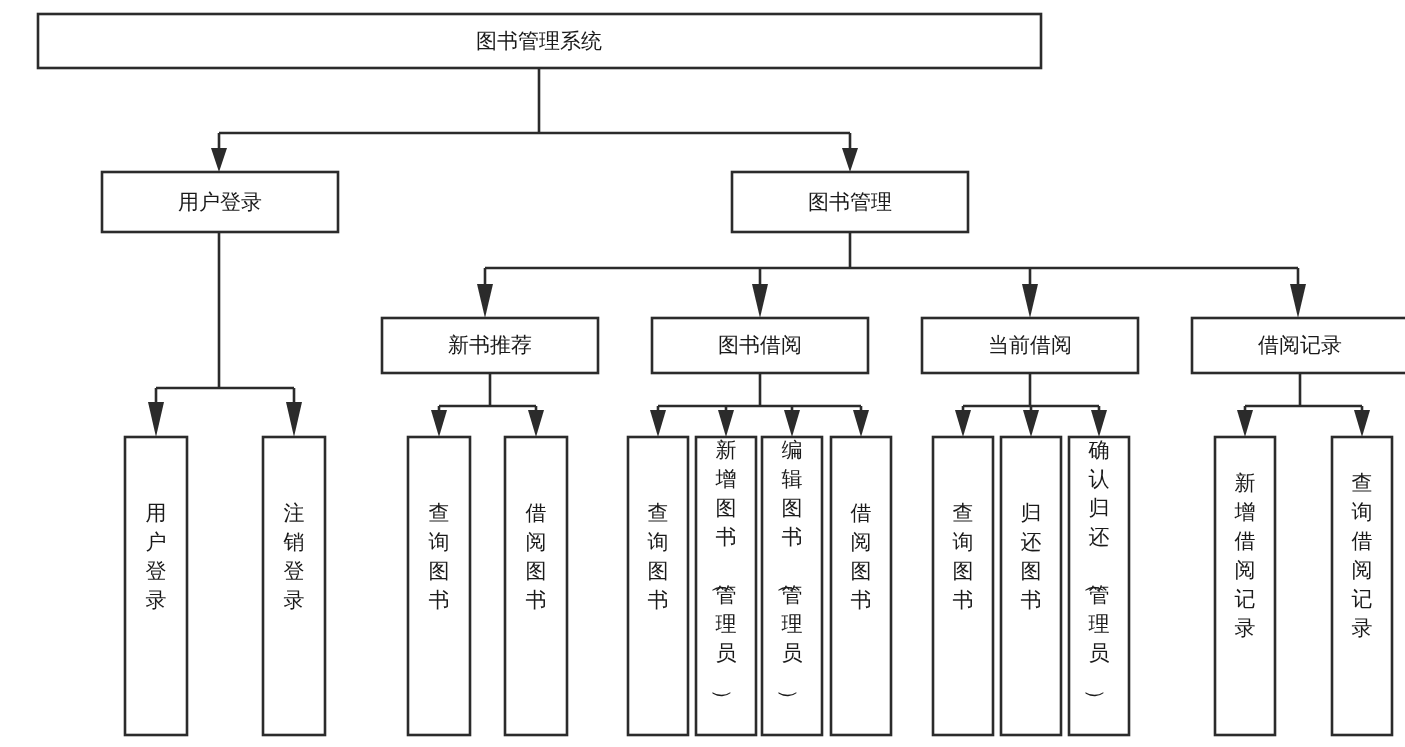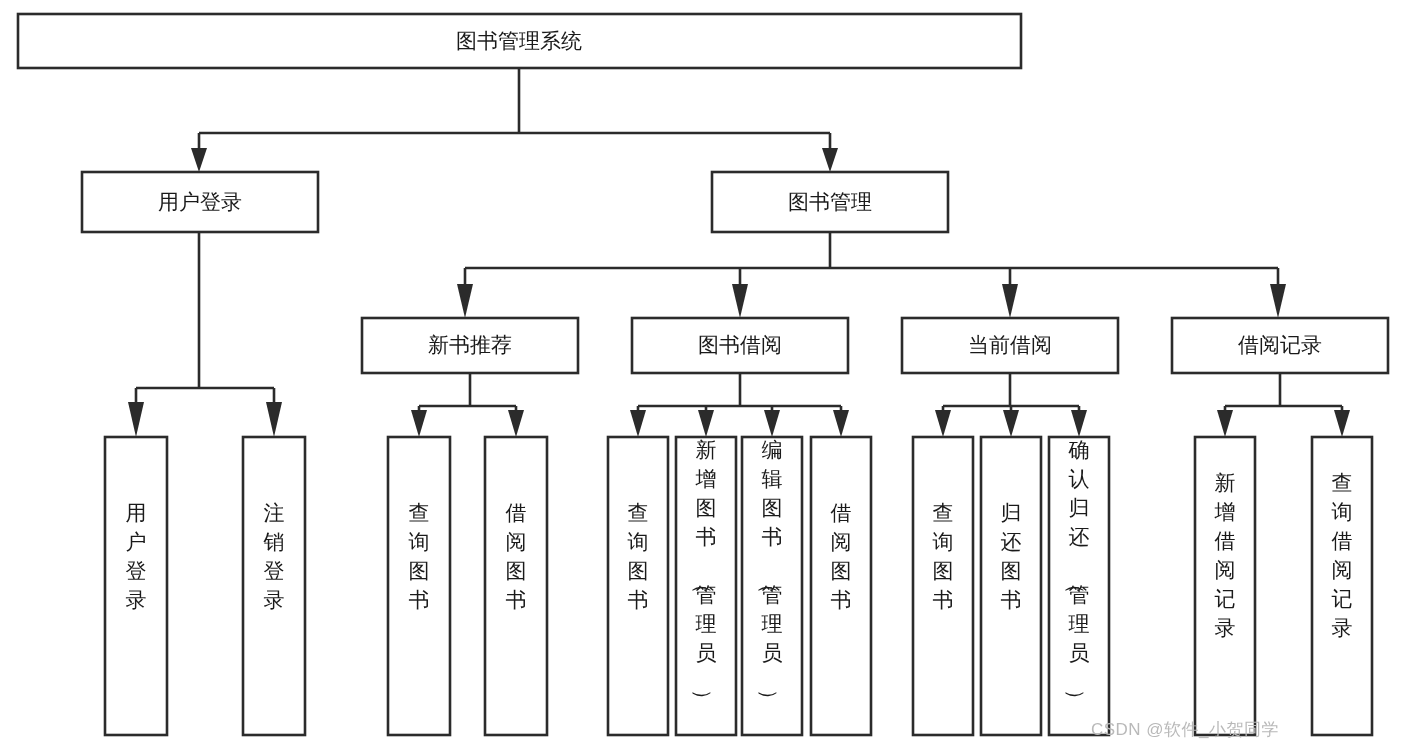--- a/index.html
+++ b/index.html
@@ -12,20 +12,21 @@
     height: 747px;
     font-family: "Liberation Sans", "DejaVu Sans", sans-serif;
     overflow: hidden;
     position: relative;
   }
   #diagram-root {
     position: relative;
     width: 1287px;
     height: 747px;
     background: #ffffff;
+    margin-left: 20px;
   }
   svg.flow {
     position: absolute;
     left: 0;
     top: 0;
     width: 1405px;
     height: 747px;
   }
   .node-rect {
     fill: #ffffff;
@@ -231,15 +232,14 @@
       <text class="node-label-v" x="1225" y="490"><tspan x="1225" dy="0">新</tspan><tspan x="1225" dy="29">增</tspan><tspan x="1225" dy="29">借</tspan><tspan x="1225" dy="29">阅</tspan><tspan x="1225" dy="29">记</tspan><tspan x="1225" dy="29">录</tspan></text>
     </g>
 
     <g>
       <rect class="node-rect" x="1312" y="437" width="60" height="298"></rect>
       <text class="node-label-v" x="1342" y="490"><tspan x="1342" dy="0">查</tspan><tspan x="1342" dy="29">询</tspan><tspan x="1342" dy="29">借</tspan><tspan x="1342" dy="29">阅</tspan><tspan x="1342" dy="29">记</tspan><tspan x="1342" dy="29">录</tspan></text>
     </g>
 
   </svg>
 
-  <div class="watermark-text">CSDN @软件_小贺同学</div>
 
 </div>
 
 </body></html>

